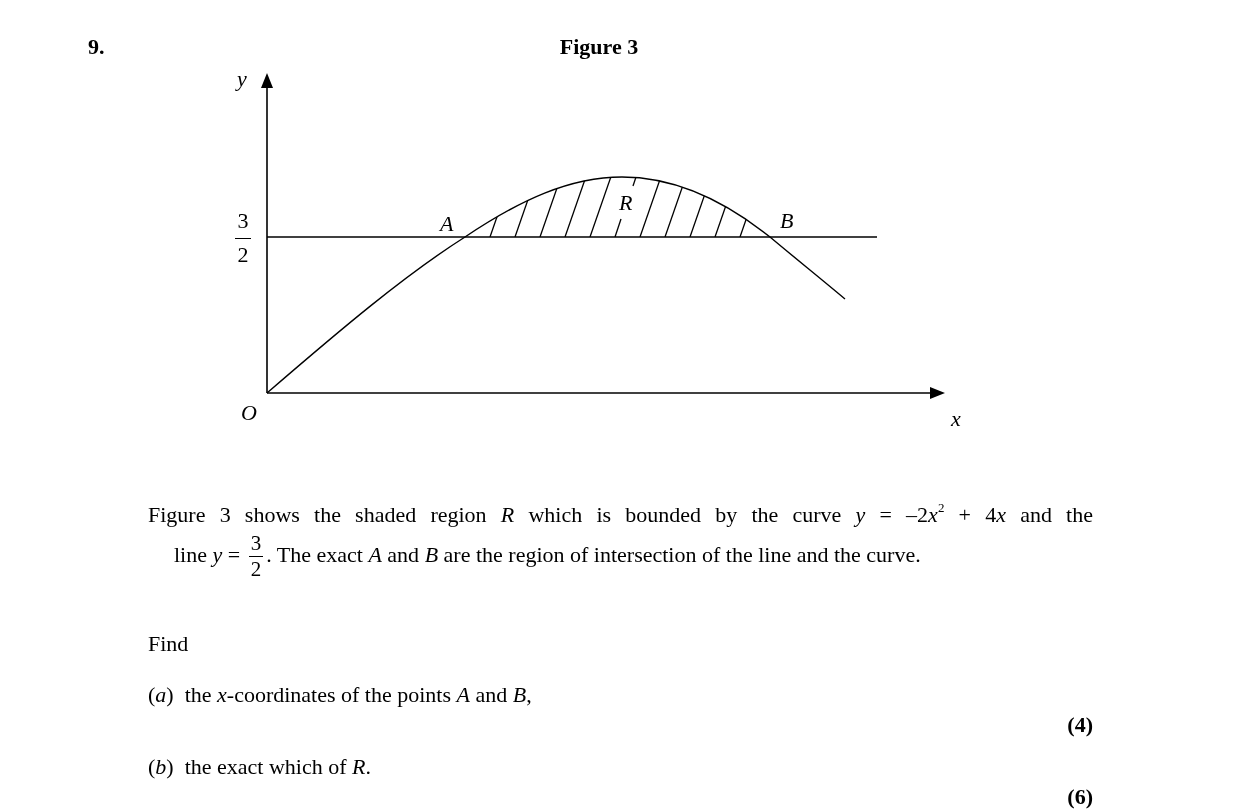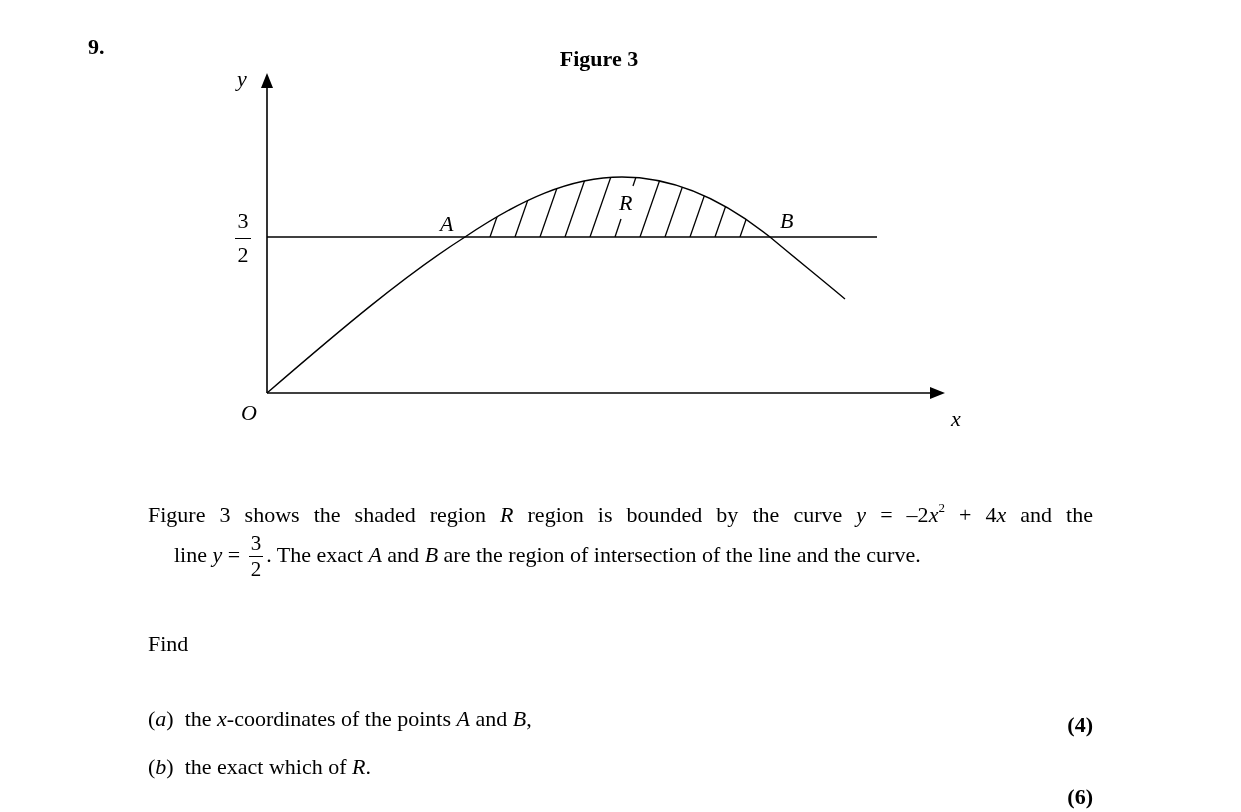--- a/index.html
+++ b/index.html
@@ -1,20 +1,20 @@
 <!DOCTYPE html>
 <html><head>
 <meta charset="utf-8">
 <style>
   html, body { margin:0; padding:0; background:#ffffff; }
   body { width:1241px; height:812px; position:relative; overflow:hidden;
          font-family:"Liberation Serif", "DejaVu Serif", serif; color:#000; }
   .abs { position:absolute; }
   .qnum { left:88px; top:34px; font-size:22px; font-weight:bold; }
-  .figtitle { left:0; width:1198px; top:46px; text-align:center; font-size:22px; font-weight:bold; }
+  .figtitle { left:0; width:1198px; top:34px; text-align:center; font-size:22px; font-weight:bold; }
   svg.fig { position:absolute; left:0; top:0; }
   .lbl { font-family:"Liberation Serif", serif; font-style:italic; font-size:22px; }
   .num { font-family:"Liberation Serif", serif; font-size:22px; }
   .para { left:148px; width:945px; font-size:22px; line-height:1.2; }
   .justify { text-align:justify; text-align-last:justify; }
   i { font-style:italic; }
   .frac { display:inline-block; vertical-align:middle; text-align:center; line-height:1; margin:0 3px; }
   .frac span { display:block; font-size:21px; }
   .frac .top { border-bottom:1.5px solid #000; padding:0 2px 2px; }
   .frac .bot { padding-top:2px; }
@@ -63,29 +63,29 @@
 <div class="abs lbl" style="left:951px;top:406px;">x</div>
 <div class="abs lbl" style="left:241px;top:400px;">O</div>
 <div class="abs lbl" style="left:440px;top:211px;">A</div>
 <div class="abs lbl" style="left:780px;top:208px;">B</div>
 <div class="abs lbl" style="left:618px;top:192px;background:#fff;padding:0 1px;line-height:1;">R</div>
 <div class="abs num" style="left:236px;top:210px;width:14px;text-align:center;line-height:1;">3</div>
 <div class="abs" style="left:235px;top:238px;width:16px;border-top:1.5px solid #000;"></div>
 <div class="abs num" style="left:236px;top:244px;width:14px;text-align:center;line-height:1;">2</div>
 
 <div class="abs para justify" style="top:502px;">
-  <span>Figure 3 shows the shaded region </span><i>R</i><span> region is bounded by the curve </span><i>y</i><span> = –2</span><i>x</i><sup>2</sup><span> + 4</span><i>x</i><span> and the</span>
+  <span>Figure 3 shows the shaded region </span><i>R</i><span> which is bounded by the curve </span><i>y</i><span> = –2</span><i>x</i><sup>2</sup><span> + 4</span><i>x</i><span> and the</span>
 </div>
 <div class="abs para" style="top:533px;margin-left:26px;">
   <span>line </span><i>y</i><span> = </span><span class="frac"><span class="top">3</span><span class="bot">2</span></span><span>. The exact </span><i>A</i><span> and </span><i>B</i><span> are the region of intersection of the line and the curve.</span>
 </div>
 
 <div class="abs para" style="top:631px;">Find</div>
 
-<div class="abs para" style="top:682px;margin-top:24px;">
+<div class="abs para" style="top:682px;">
   <span>(</span><i>a</i><span>)</span>&nbsp;&nbsp;<span>the </span><i>x</i><span>-coordinates of the points </span><i>A</i><span> and </span><i>B</i><span>,</span>
 </div>
 <div class="abs marks" style="top:712px;">(4)</div>
 
 <div class="abs para" style="top:754px;">
   <span>(</span><i>b</i><span>)</span>&nbsp;&nbsp;<span>the exact which of </span><i>R</i><span>.</span>
 </div>
 <div class="abs marks" style="top:784px;">(6)</div>
 
 </body></html>

